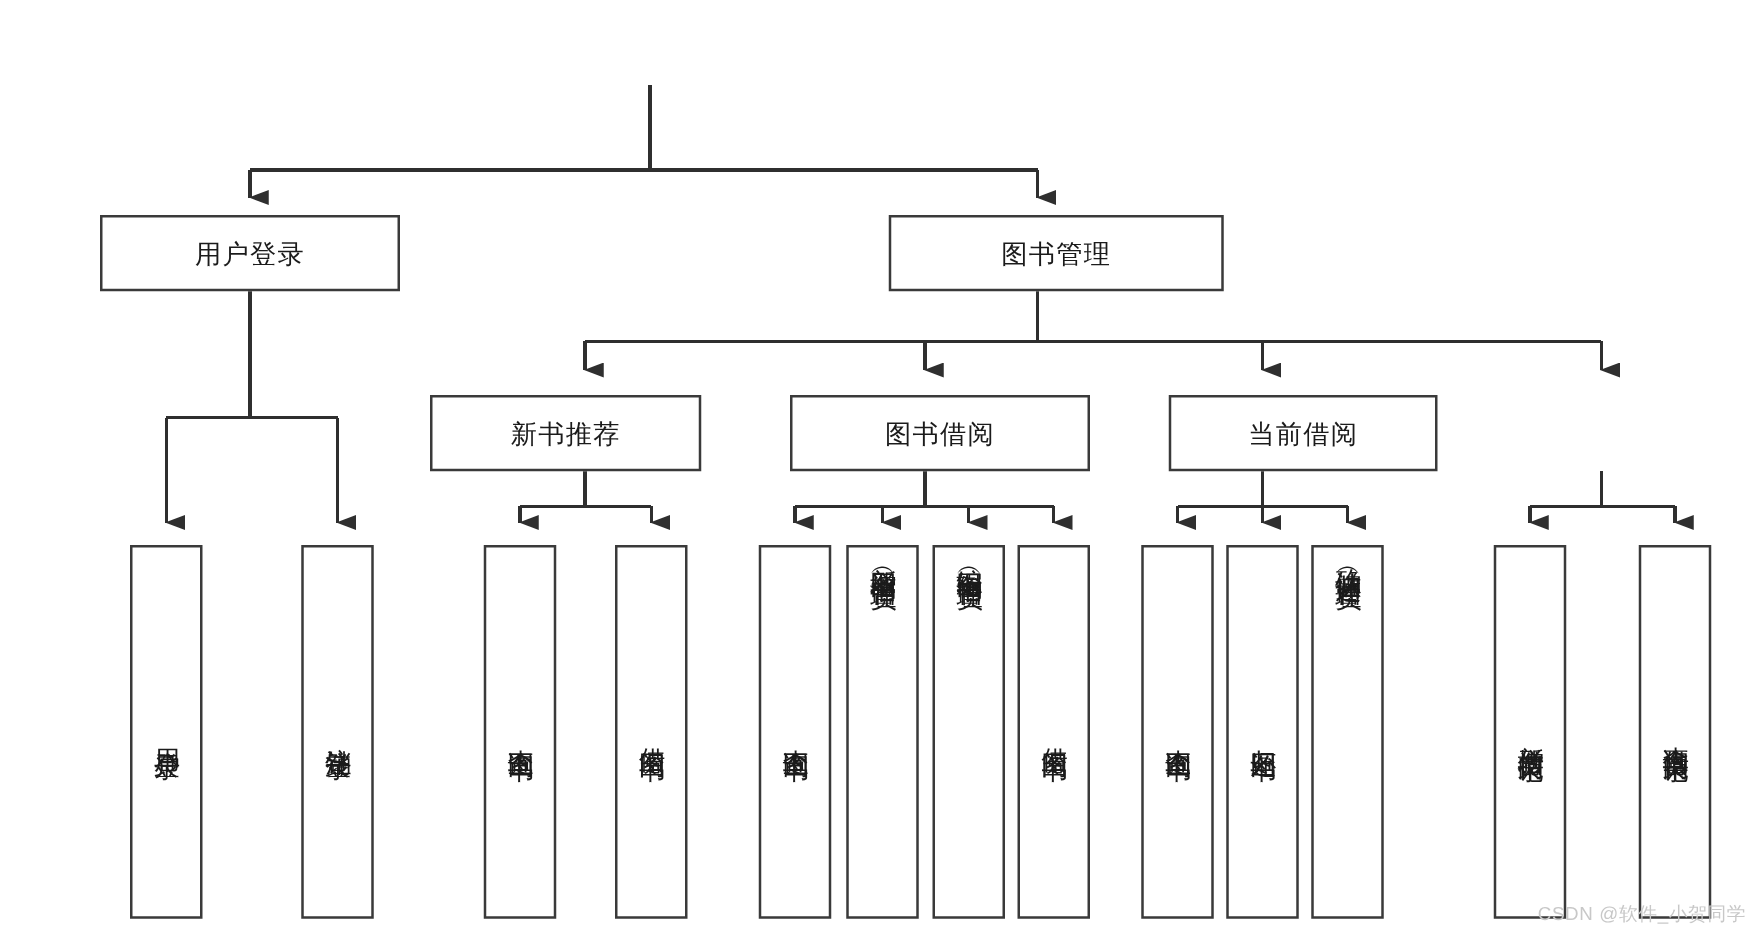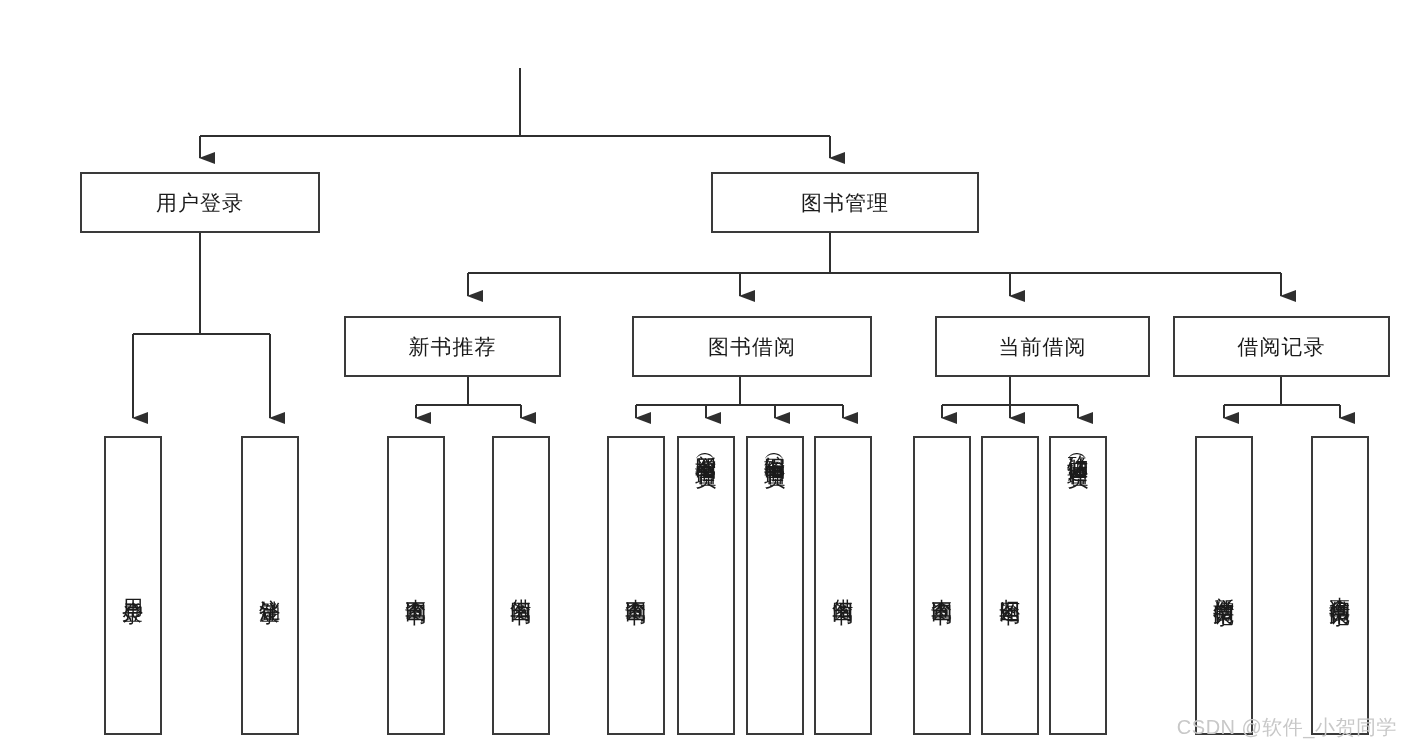--- a/index.html
+++ b/index.html
@@ -21,21 +21,21 @@
     align-items:flex-start;justify-content:center;padding-top:0;
   }
   .vlabel{
     writing-mode:vertical-rl;text-orientation:upright;
     font-size:21px;line-height:1.02;letter-spacing:2px;
     white-space:nowrap;display:block;
   }
   .node.vert.mid .vlabel{margin-top:0;}
   .watermark{
     position:absolute;right:8px;bottom:6px;
-    font-size:20px;color:#c8c8c8;letter-spacing:.5px;
+    font-size:15px;color:#c8c8c8;letter-spacing:.5px;
     white-space:nowrap;pointer-events:none;
   }
 </style>
 </head>
 <body>
 
 <div id="diagram-root">
 
   <svg id="wires" viewBox="0 0 1405 747">
     <defs>
@@ -97,23 +97,20 @@
 
   <div class="node horiz" style="left:344px;top:316px;width:217px;height:61px;font-family:Liberation Serif, serif;">
     <span>新书推荐</span>
   </div>
   <div class="node horiz" style="left:632px;top:316px;width:240px;height:61px;">
     <span>图书借阅</span>
   </div>
   <div class="node horiz" style="left:903px;top:316px;width:215px;height:61px;margin-left:32px;">
     <span>当前借阅</span>
   </div>
-  <div class="node horiz" style="left:1173px;top:316px;width:217px;height:61px;">
-    <span>借阅记录</span>
-  </div>
 
   <div class="node vert mid" style="left:104px;top:436px;width:58px;height:299px;">
     <span class="vlabel" style="margin-top: 143.5px;">用户登录</span>
   </div>
   <div class="node vert mid" style="left:241px;top:436px;width:58px;height:299px;">
     <span class="vlabel" style="margin-top: 143.5px;">注销登录</span>
   </div>
 
   <div class="node vert mid" style="left:387px;top:436px;width:58px;height:299px;">
     <span class="vlabel" style="margin-top: 143.5px;">查询图书</span>

